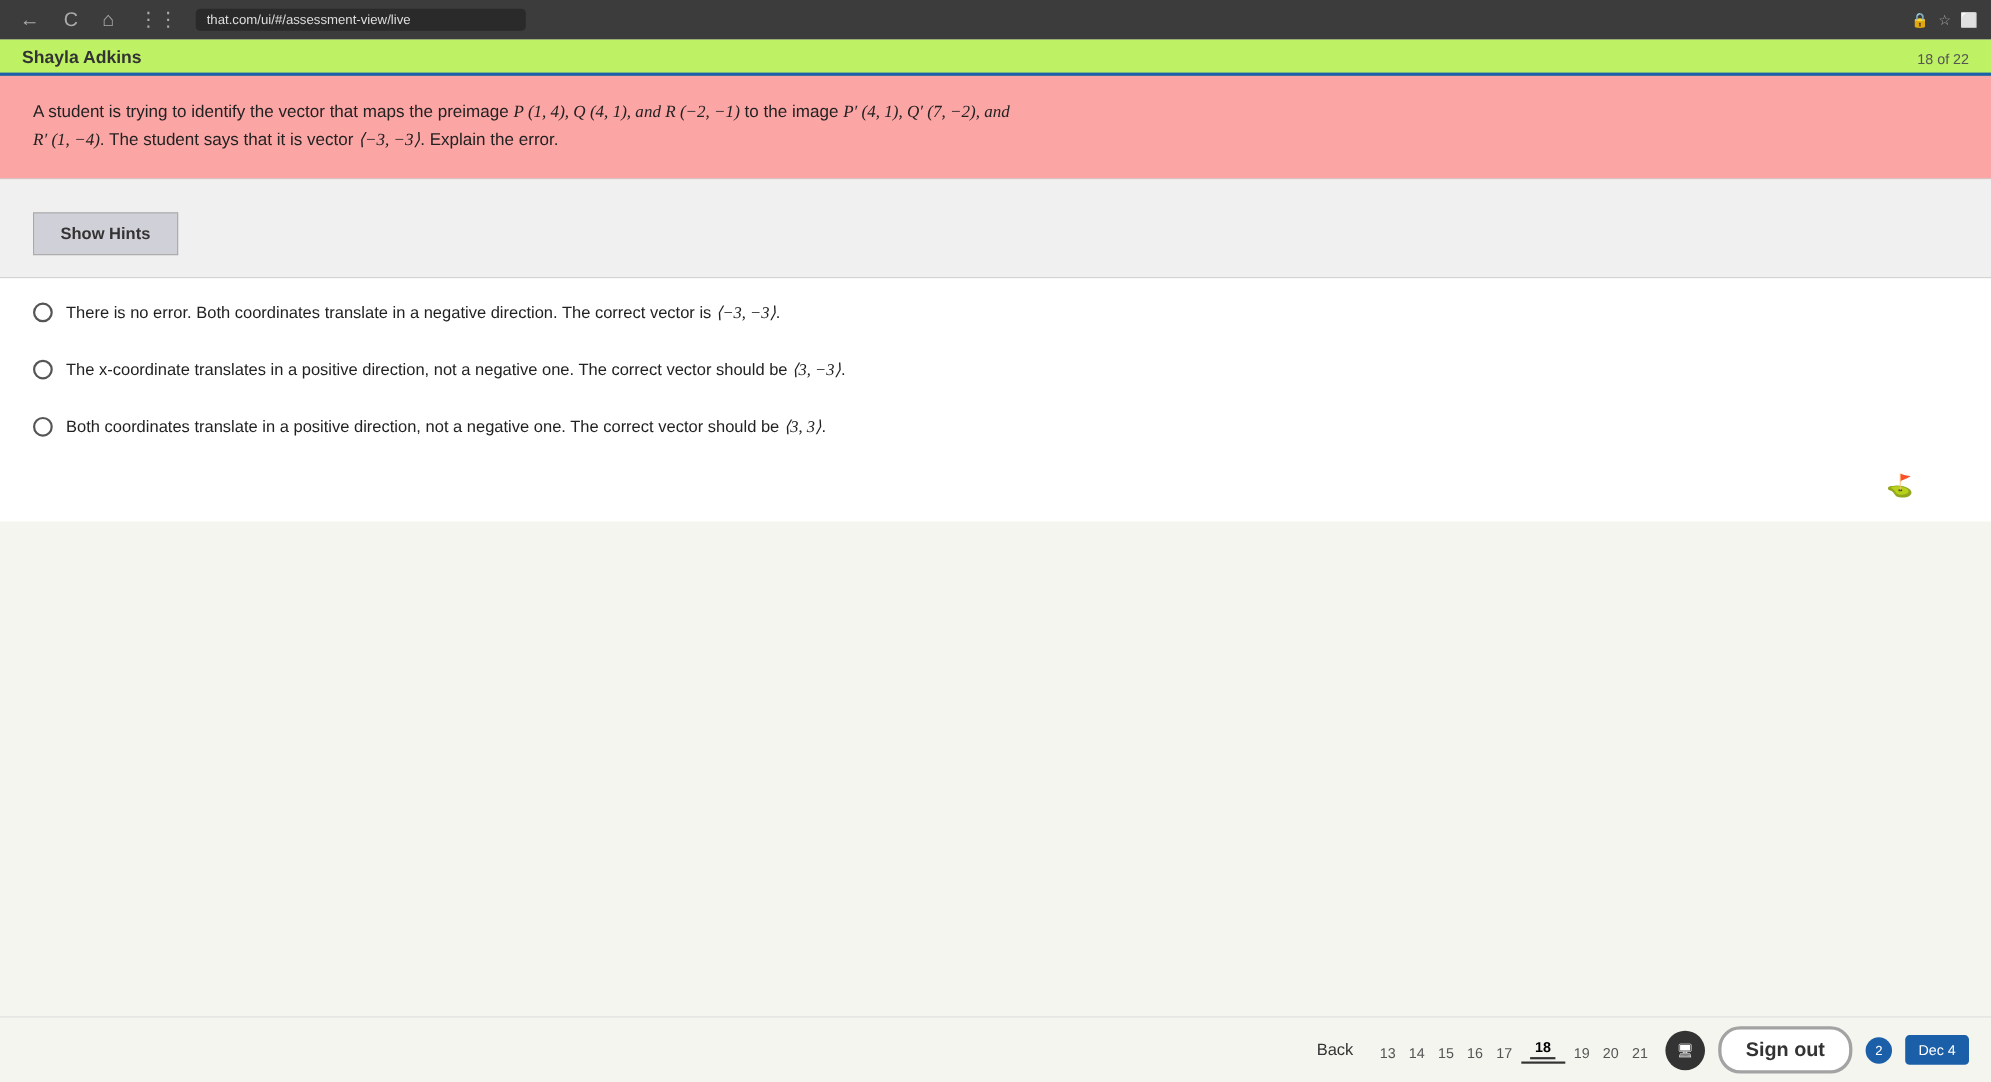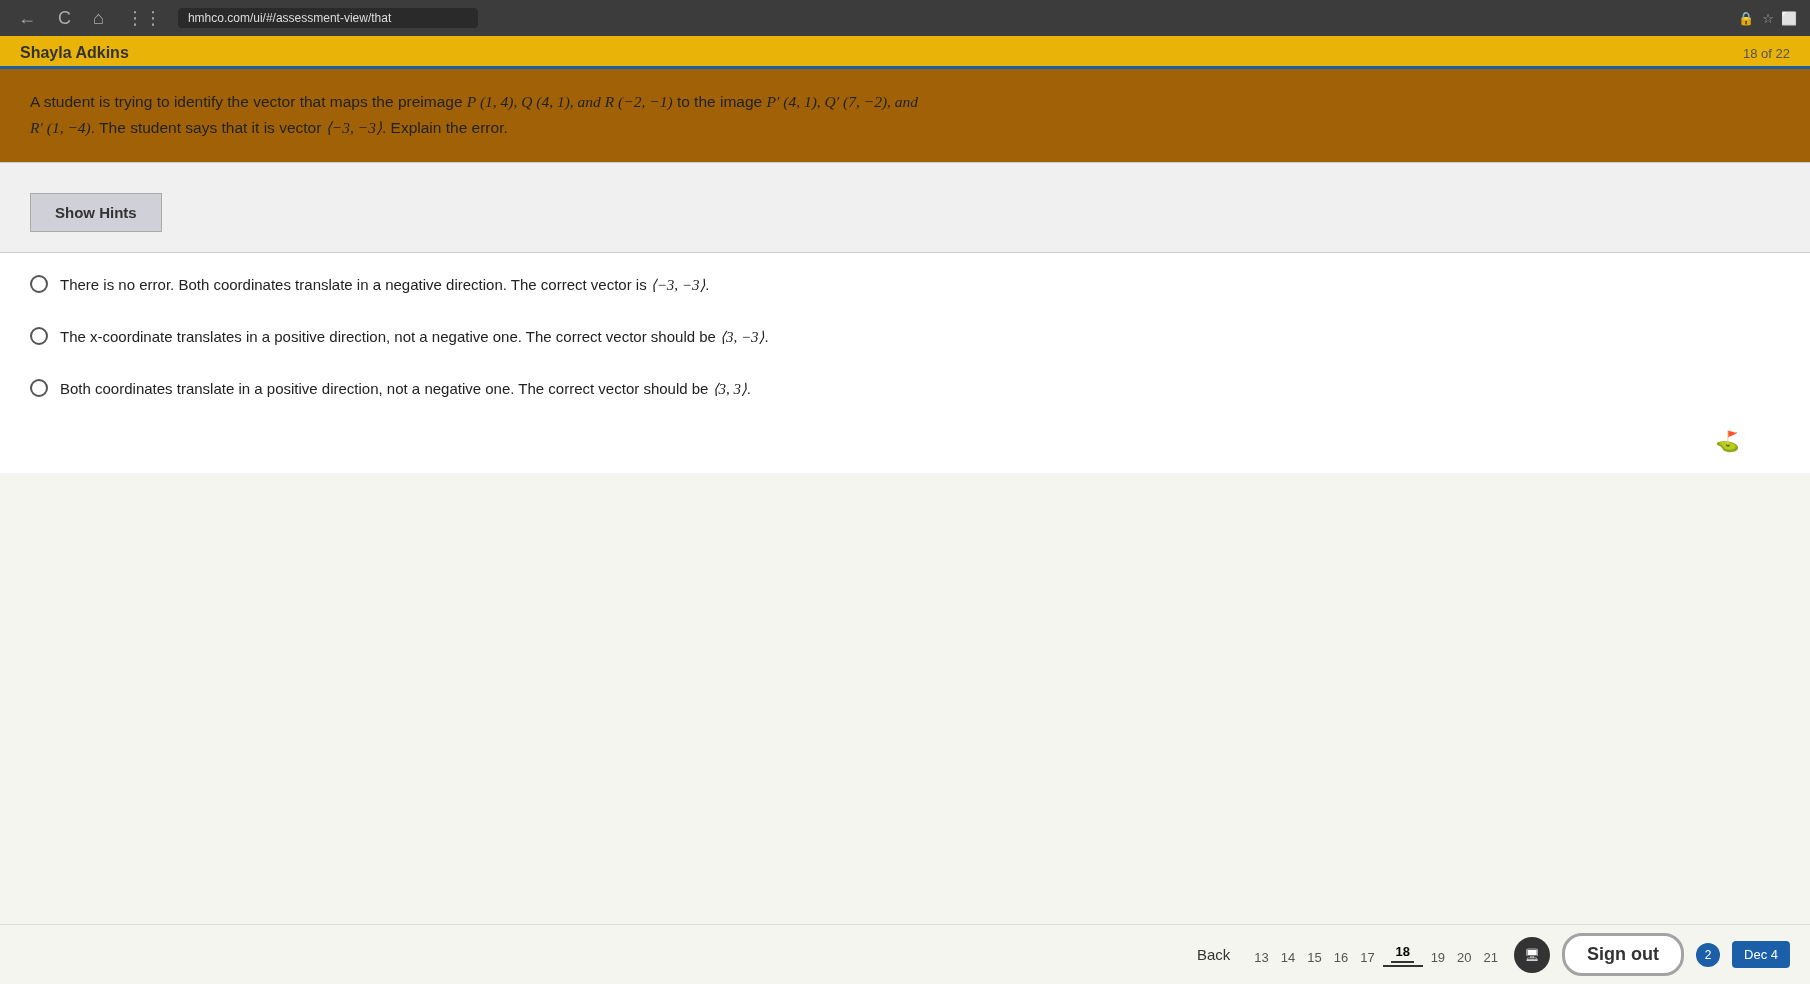--- a/index.html
+++ b/index.html
@@ -46,40 +46,40 @@
     
     .main-content {
       background: #f5f5f0;
       margin: 0;
       padding: 0;
       min-height: 948px;
     }
 
     
     .top-header {
-      background: #eab308;
+      background: #bef264;
       padding: 8px 20px 4px 20px;
       display: flex;
       align-items: center;
       justify-content: space-between;
       border-bottom: 3px solid #1a5fa8;
     }
     .student-name {
       font-size: 16px;
       font-weight: bold;
       color: #333;
     }
     .question-counter {
       font-size: 13px;
       color: #555;
     }
 
     
     .question-area {
-      background: #a16207;
+      background: #fca5a5;
       margin: 0;
       padding: 20px 30px 20px 30px;
       border-bottom: 1px solid #ccc;
     }
     .question-text {
       font-size: 15.5px;
       color: #222;
       line-height: 1.7;
     }
     .question-text .math {
@@ -240,21 +240,21 @@
     }
   </style>
 </head>
 <body>
 
 <div class="browser-bar">
   <span class="browser-nav-btn">←</span>
   <span class="browser-nav-btn">C</span>
   <span class="browser-nav-btn">⌂</span>
   <span class="browser-nav-btn">⋮⋮</span>
-  <span class="browser-url-bar">hmhco.com/ui/#/assessment-view/that</span>
+  <span class="browser-url-bar">that.com/ui/#/assessment-view/live</span>
   <div class="browser-icons">
     <span>🔒</span>
     <span>☆</span>
     <span>⬜</span>
   </div>
 </div>
 
 <div class="main-content">
 
   <div class="top-header">

